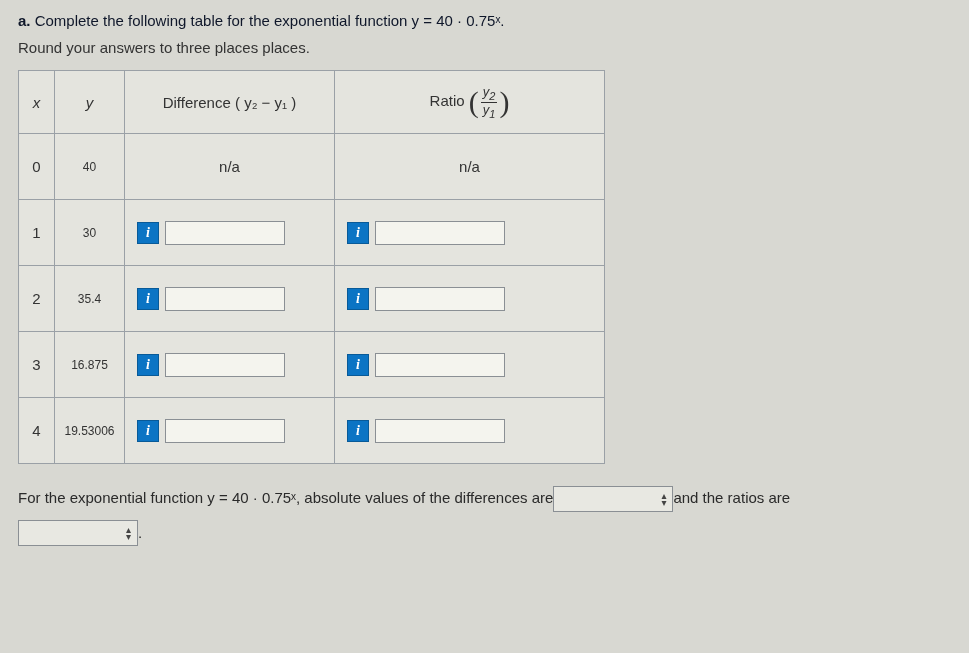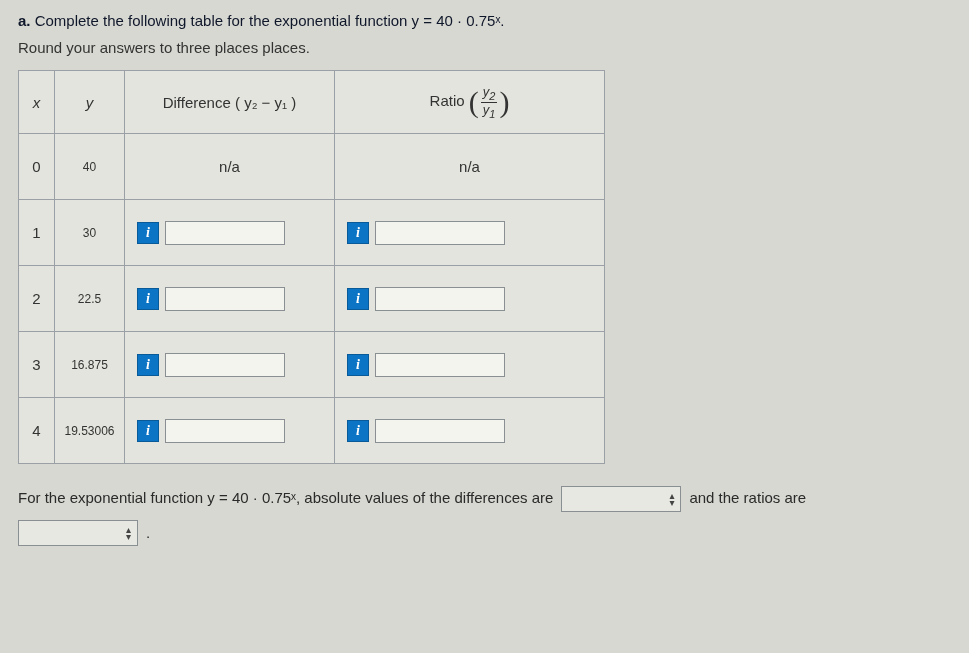--- a/index.html
+++ b/index.html
@@ -76,21 +76,20 @@
     }
     .txt.wide { width: 130px; }
     .sect-b {
       margin-top: 20px;
       line-height: 1.9;
     }
     .sentence-row {
       display: flex;
       flex-wrap: wrap;
       align-items: center;
-      gap: 8px;
       margin-top: 6px;
     }
     .select {
       display: inline-flex;
       align-items: center;
       justify-content: flex-end;
       width: 120px;
       height: 26px;
       background: #e8e8e2;
       border: 1px solid #8a8f94;
@@ -157,21 +156,21 @@
       </td>
       <td>
         <div class="input-wrap">
           <span class="info-btn">i</span>
           <input class="txt wide" type="text" style="">
         </div>
       </td>
     </tr>
     <tr>
       <td class="cx">2</td>
-      <td class="cy">22.5</td>
+      <td class="cy">35.4</td>
       <td>
         <div class="input-wrap">
           <span class="info-btn">i</span>
           <input class="txt" type="text" style="">
         </div>
       </td>
       <td>
         <div class="input-wrap">
           <span class="info-btn">i</span>
           <input class="txt wide" type="text" style="">

